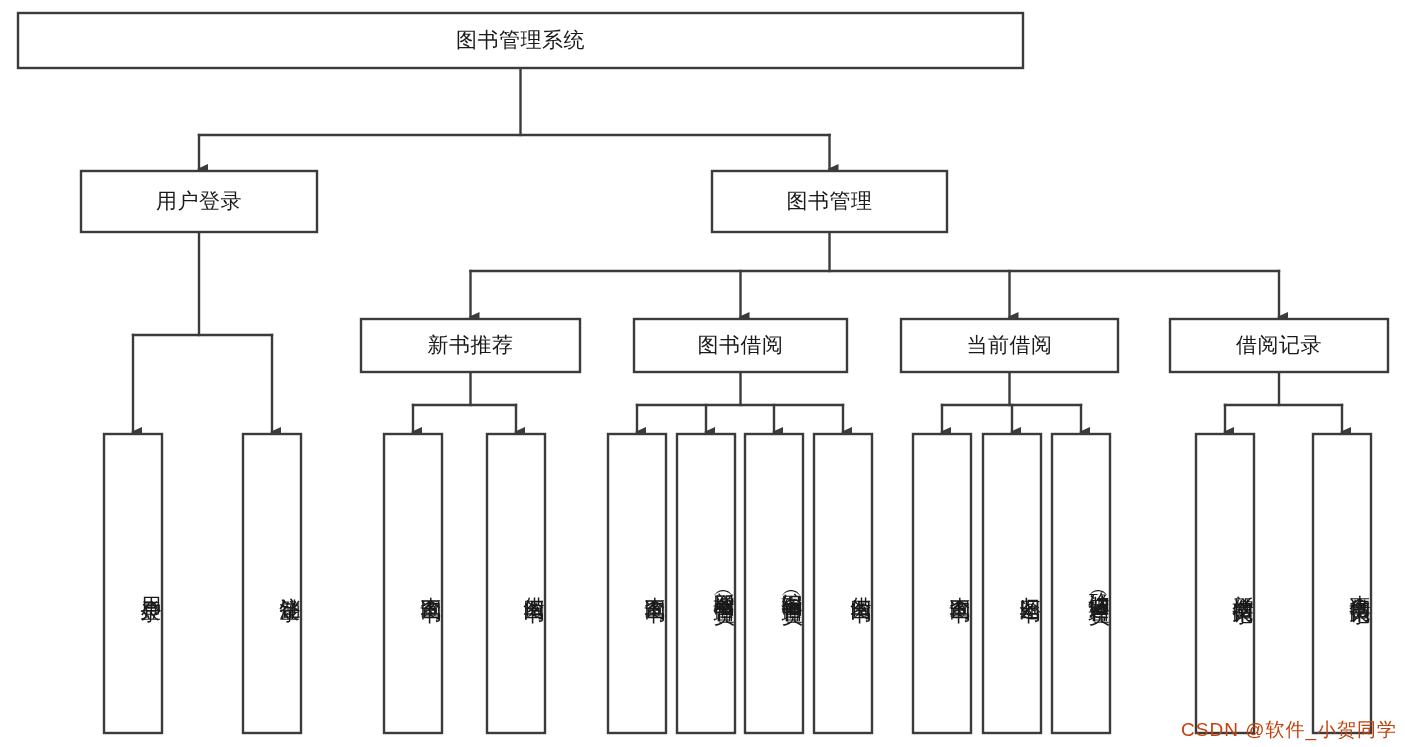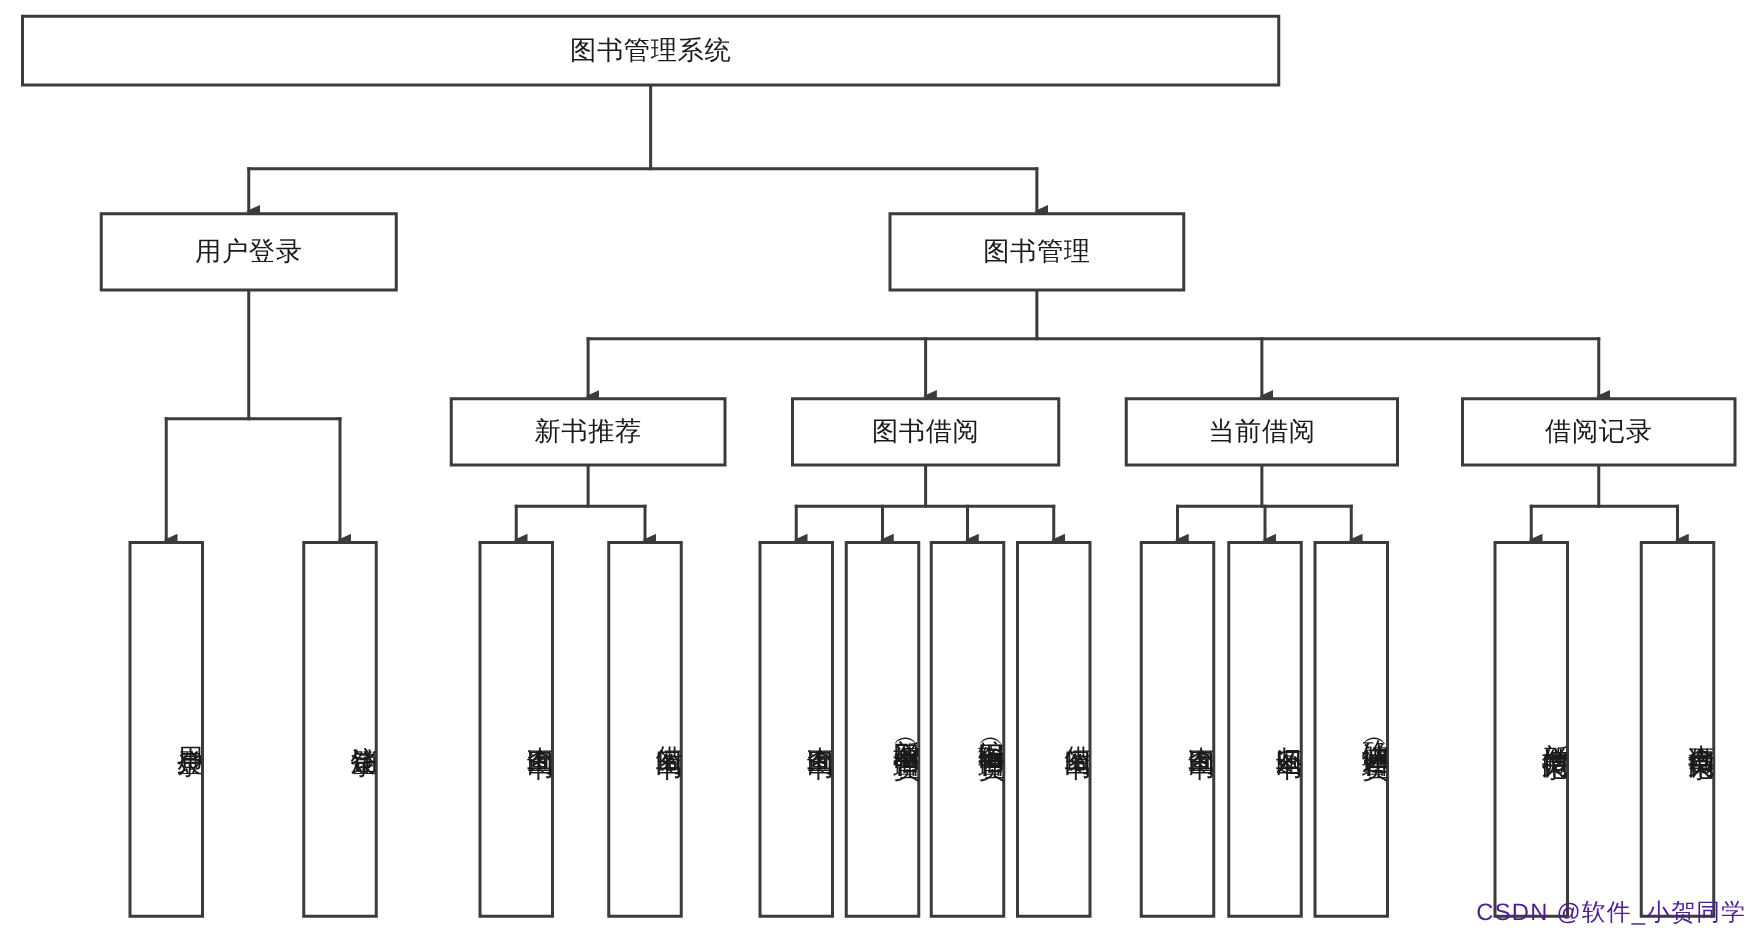--- a/index.html
+++ b/index.html
@@ -65,21 +65,21 @@
     letter-spacing: 2px;
     white-space: nowrap;
     pointer-events: none;
   }
   .watermark {
     position: absolute;
     right: 8px;
     bottom: 4px;
     font-family: "Liberation Sans", "DejaVu Sans", sans-serif;
     font-size: 19px;
-    color: #4c1d95;
+    color: #c2410c;
     letter-spacing: 1px;
     white-space: nowrap;
   }
 </style>
 </head>
 <body>
 
 <div id="diagram-root">
   <svg class="canvas" viewBox="0 0 1405 747" xmlns="http://www.w3.org/2000/svg">
     <defs>

